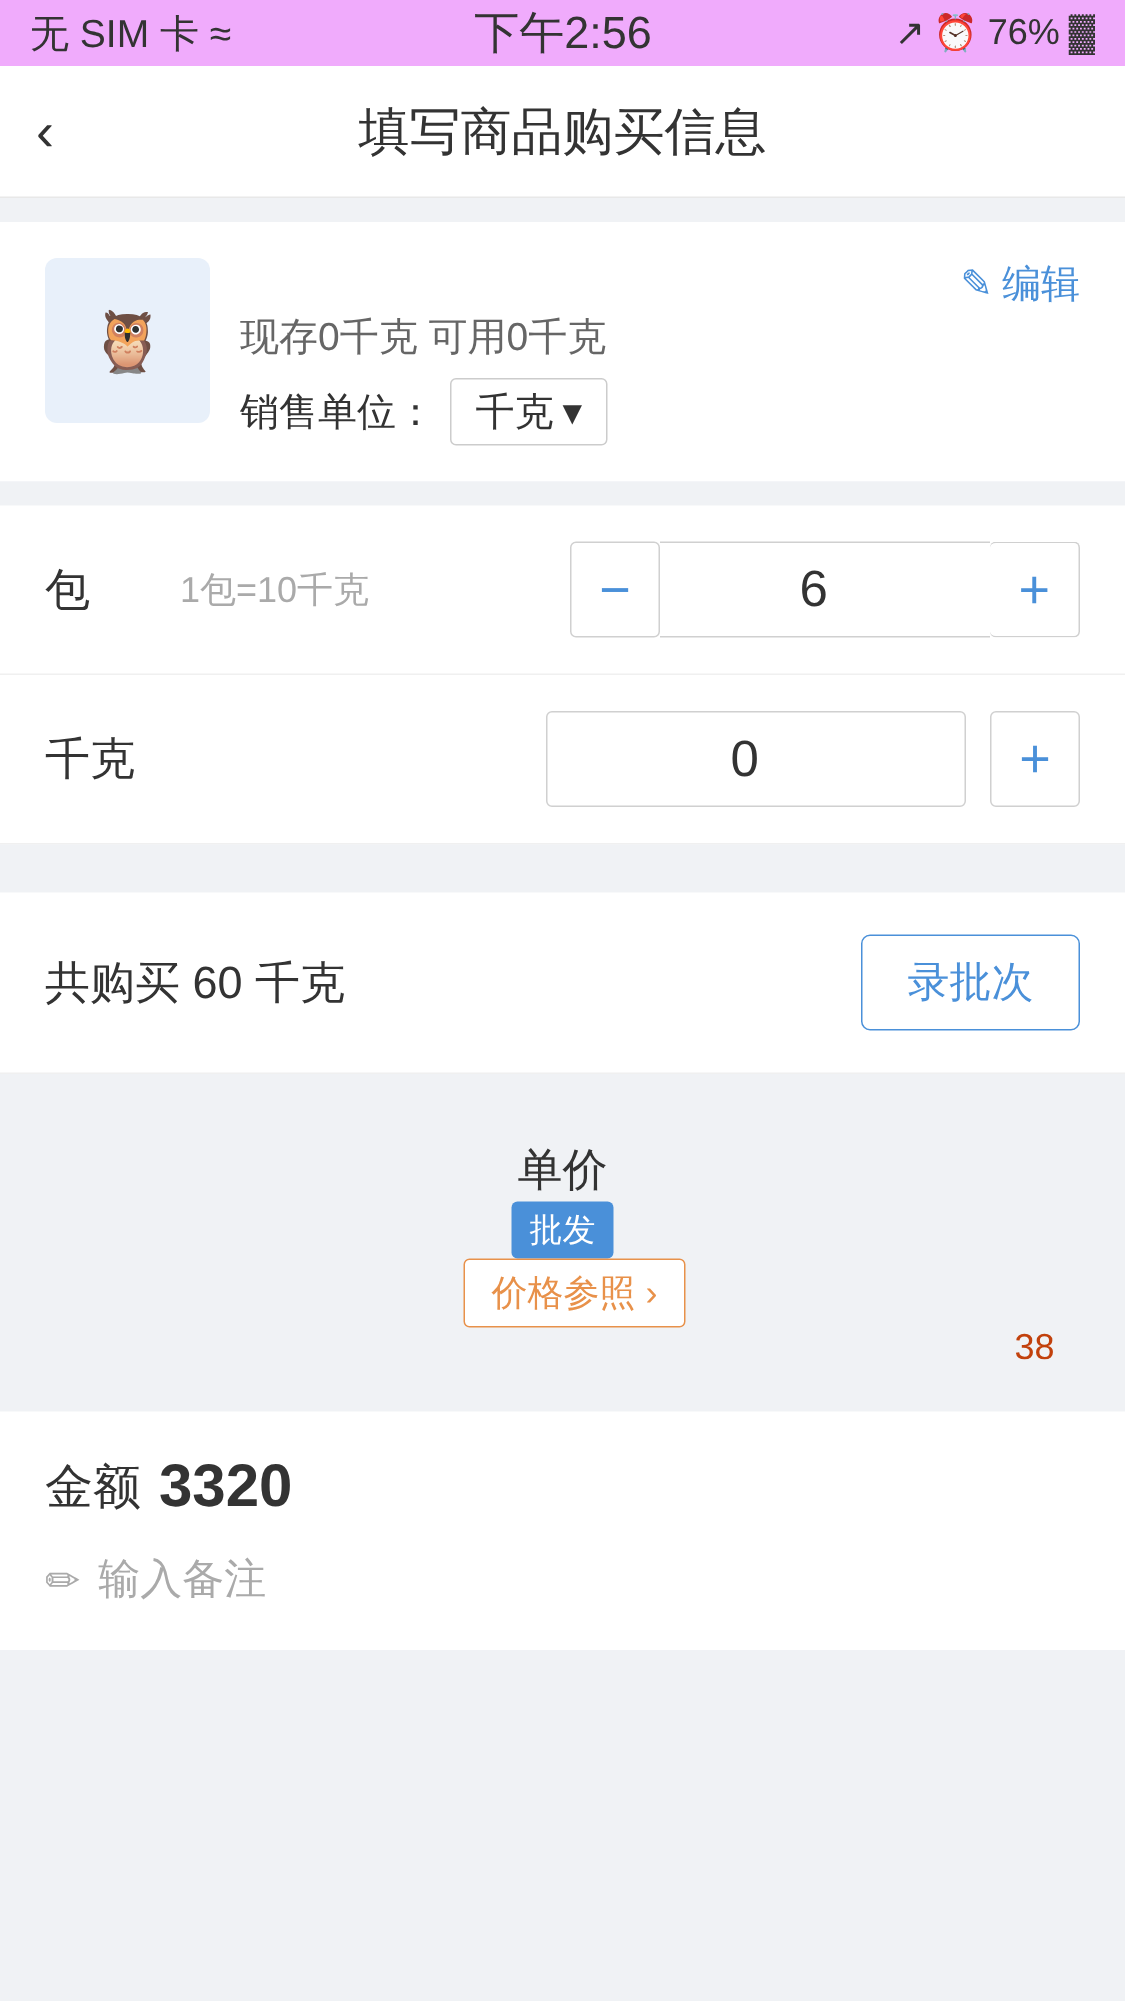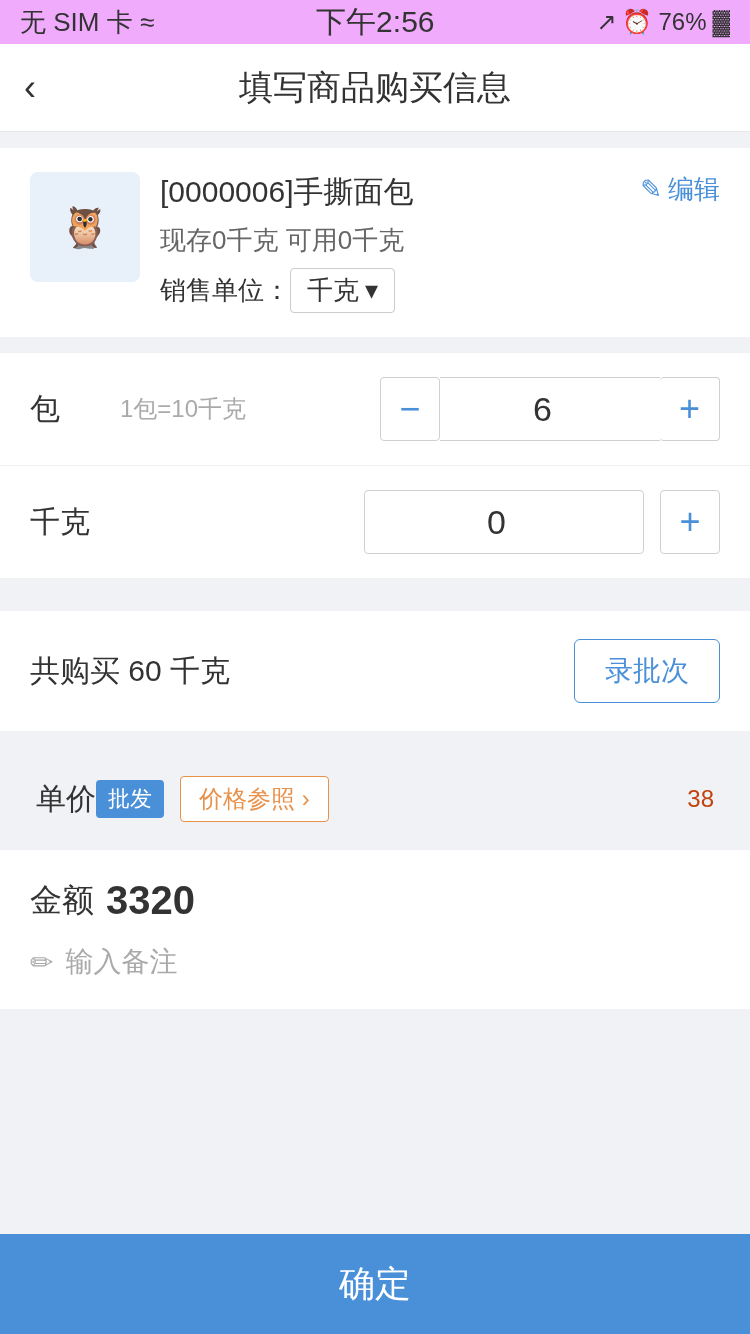--- a/index.html
+++ b/index.html
@@ -92,20 +92,21 @@
     .product-stock {
       font-size: 26px;
       color: #666;
       margin-bottom: 10px;
     }
     .product-unit-row {
       display: flex;
       align-items: center;
       font-size: 26px;
       color: #333;
+      gap: 10px;
     }
     .unit-select {
       border: 1px solid #ccc;
       border-radius: 4px;
       padding: 4px 16px;
       font-size: 26px;
       color: #333;
       background: #fff;
       display: flex;
       align-items: center;
@@ -228,22 +229,23 @@
       color: #4a90d9;
       font-size: 28px;
       padding: 12px 30px;
       border-radius: 6px;
       background: #fff;
       cursor: pointer;
     }
     .price-row {
       display: flex;
       align-items: center;
-      padding: 28px 36px;
+      padding: 28px 47px;
       background: #f0f2f5;
+      flex-direction: column;
     }
     .price-label {
       font-size: 30px;
       color: #333;
     }
     .price-tag {
       background: #4a90d9;
       color: #fff;
       font-size: 22px;
       padding: 4px 12px;
@@ -331,21 +333,20 @@
 </div>
 
 <div class="content">
 
   <div class="product-card">
     <div class="product-image">
       <span class="owl-icon">🦉</span>
     </div>
     <div class="product-info">
       <div class="product-header-row">
-        <span class="product-name">[0000006]手撕面包</span>
         <span class="edit-btn">
           <span>✎</span>
           <span>编辑</span>
         </span>
       </div>
       <div class="product-stock">现存0千克  可用0千克</div>
       <div class="product-unit-row">
         <span>销售单位：</span>
         <div class="unit-select">
           <span>千克</span>
@@ -402,15 +403,14 @@
       <span class="amount-value">3320</span>
     </div>
     <div class="remark-row">
       <span>✏</span>
       <span>输入备注</span>
     </div>
   </div>
 
   <div class="spacer"></div>
 
-  <div class="bottom-btn">确定</div>
 
 </div>
 
 </body></html>

